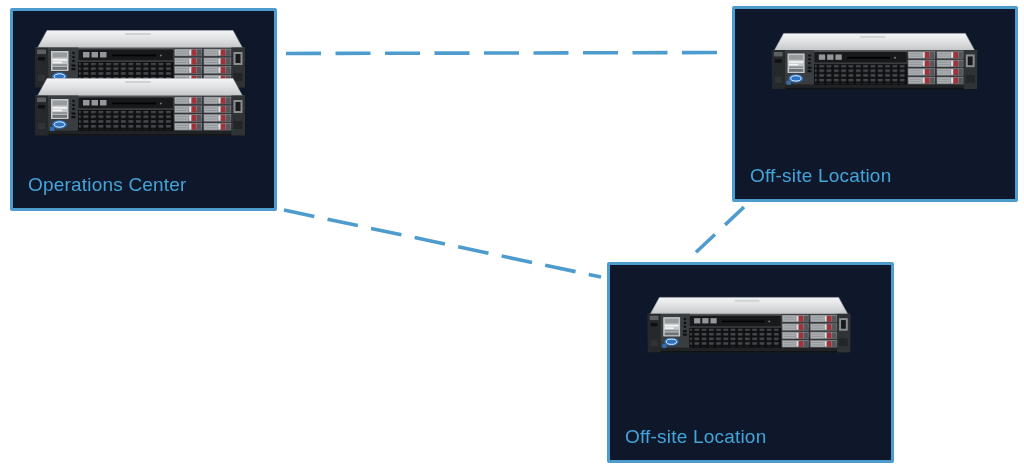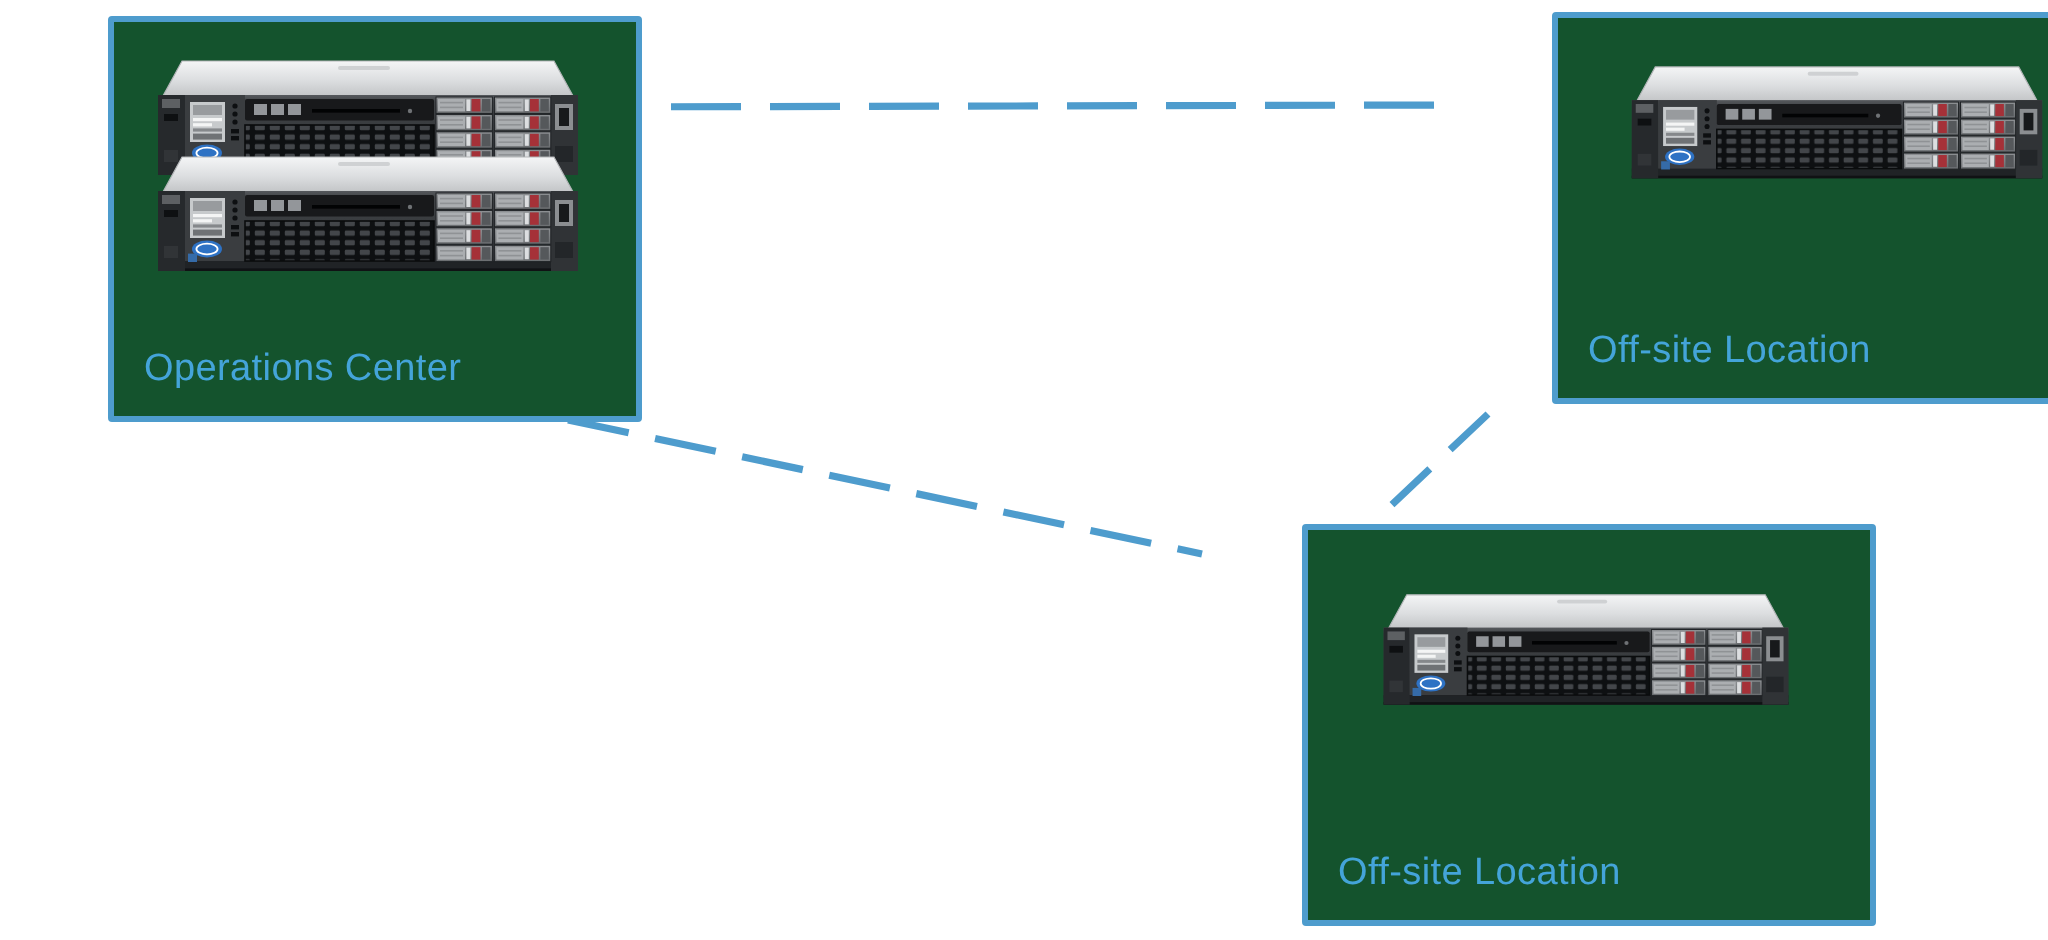--- a/index.html
+++ b/index.html
@@ -20,24 +20,23 @@
   }
   .conn {
     stroke: var(--accent, #4e9ccd);
     stroke-width: 3.6;
     fill: none;
   }
   .node {
     position: absolute;
     border: 3px solid var(--accent, #4e9ccd);
     border-radius: 2px;
-    background: #14532d;
+    background: #0f172a;
     z-index: 2;
     box-sizing: border-box;
-    margin-left: 44px;
   }
   .node-label {
     position: absolute;
     left: 15px;
     bottom: 12px;
     font-size: 19px;
     letter-spacing: 0.2px;
     color: var(--label, #44a4d9);
     white-space: nowrap;
   }

